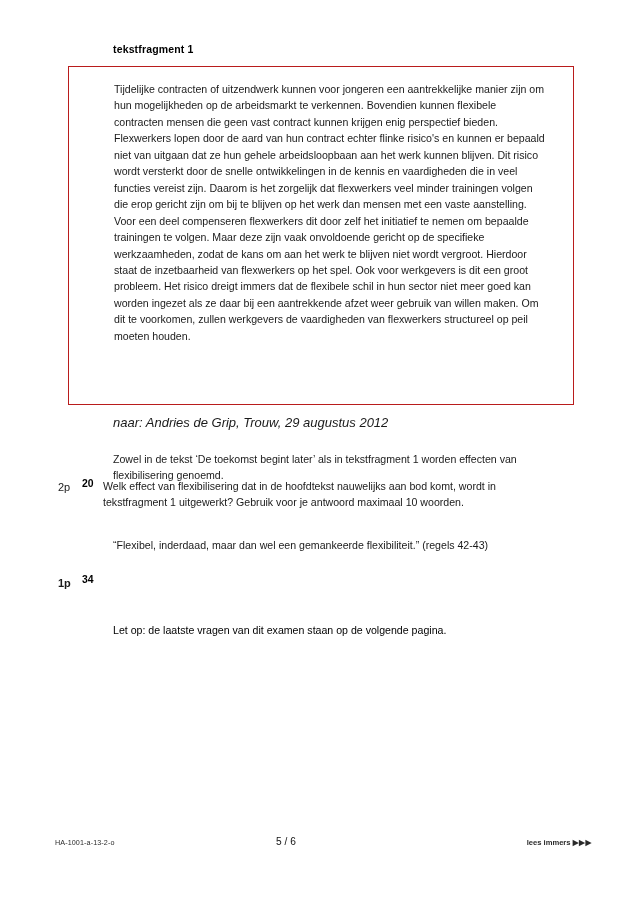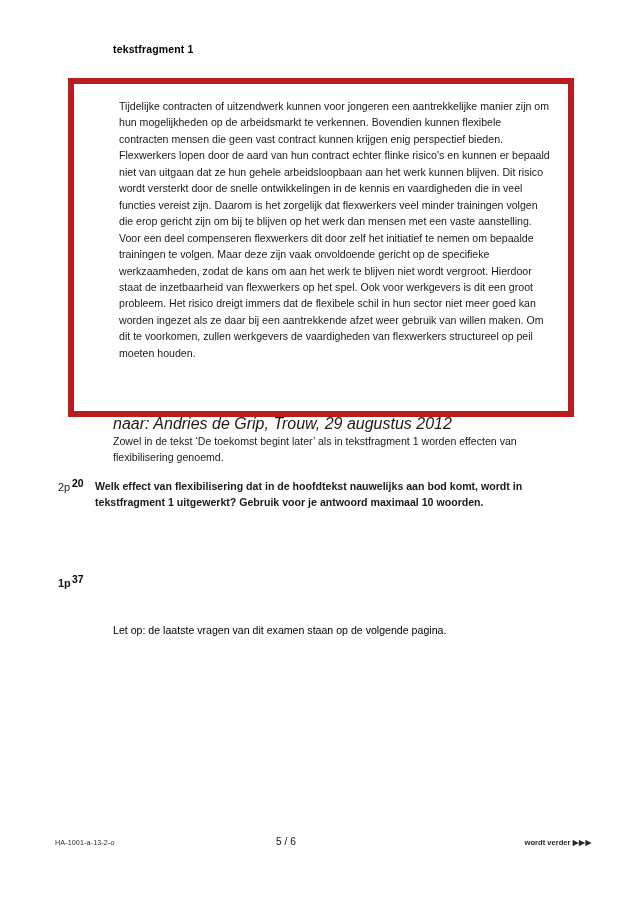--- a/index.html
+++ b/index.html
@@ -30,80 +30,79 @@
     top: 43px;
     font-size: 10.5px;
     font-weight: bold;
     letter-spacing: 0.15px;
   }
 
   
   .frag-box {
     position: absolute;
     left: 68px;
-    top: 78px;
+    top: 66px;
     width: 506px;
     height: 339px;
-    border: 6px solid #b91c1c;
+    border: 1px solid #b91c1c;
     box-sizing: border-box;
     background: #ffffff;
   }
   .frag-body {
     position: absolute;
     left: 45px;
     top: 14px;
     width: 432px;
     font-size: 10.6px;
     line-height: 16.45px;
     text-align: left;
     color: #1a1a1a;
   }
 
   
   .source-line {
     position: absolute;
     left: 113px;
     top: 415px;
-    font-size: 16px;
+    font-size: 13px;
     font-style: italic;
     color: #1a1a1a;
   }
   .q-intro {
     position: absolute;
     left: 113px;
     width: 440px;
     font-size: 10.6px;
     line-height: 16.4px;
     color: #1a1a1a;
   }
   .q-points {
     position: absolute;
     left: 58px;
     font-size: 11px;
     color: #1a1a1a;
   }
   .q-number {
     position: absolute;
-    left: 72px;
+    left: 82px;
     font-size: 10.4px;
     font-weight: bold;
     color: #000000;
   }
   .q-text {
     position: absolute;
-    left: 95px;
+    left: 103px;
     width: 440px;
     font-size: 10.6px;
     line-height: 16.4px;
     color: #1a1a1a;
-    font-weight: bold;
   }
 
   
-  #q20-intro { top: 433px; }
+  #q20-intro { top: 451px; }
   #q20-points { top: 481px; }
   #q20-number { top: 478px; }
   #q20-text   { top: 478px; }
 
   
   #q21-quote  { top: 537px; }
   #q21-points { top: 577px; font-weight: bold; }
   #q21-number { top: 574px; }
   #q21-text   { top: 574px; }
 
@@ -169,27 +168,28 @@
     <div class="frag-body">Tijdelijke contracten of uitzendwerk kunnen voor jongeren een aantrekkelijke manier zijn om hun mogelijkheden op de arbeidsmarkt te verkennen. Bovendien kunnen flexibele contracten mensen die geen vast contract kunnen krijgen enig perspectief bieden. Flexwerkers lopen door de aard van hun contract echter flinke risico's en kunnen er bepaald niet van uitgaan dat ze hun gehele arbeidsloopbaan aan het werk kunnen blijven. Dit risico wordt versterkt door de snelle ontwikkelingen in de kennis en vaardigheden die in veel functies vereist zijn. Daarom is het zorgelijk dat flexwerkers veel minder trainingen volgen die erop gericht zijn om bij te blijven op het werk dan mensen met een vaste aanstelling. Voor een deel compenseren flexwerkers dit door zelf het initiatief te nemen om bepaalde trainingen te volgen. Maar deze zijn vaak onvoldoende gericht op de specifieke werkzaamheden, zodat de kans om aan het werk te blijven niet wordt vergroot. Hierdoor staat de inzetbaarheid van flexwerkers op het spel. Ook voor werkgevers is dit een groot probleem. Het risico dreigt immers dat de flexibele schil in hun sector niet meer goed kan worden ingezet als ze daar bij een aantrekkende afzet weer gebruik van willen maken. Om dit te voorkomen, zullen werkgevers de vaardigheden van flexwerkers structureel op peil moeten houden.</div>
   </div>
 
   <div class="source-line">naar: Andries de Grip, Trouw, 29 augustus 2012</div>
 
   <div class="q-intro" id="q20-intro">Zowel in de tekst ‘De toekomst begint later’ als in tekstfragment 1 worden effecten van flexibilisering genoemd.</div>
   <div class="q-points" id="q20-points">2p</div>
   <div class="q-number" id="q20-number">20</div>
   <div class="q-text" id="q20-text">Welk effect van flexibilisering dat in de hoofdtekst nauwelijks aan bod komt, wordt in tekstfragment 1 uitgewerkt? Gebruik voor je antwoord maximaal 10 woorden.</div>
 
+  <div class="q-intro" id="q21-quote">“Flexibel, inderdaad, maar dan wel een gemankeerde flexibiliteit.” (regels 42-43)</div>
   <div class="q-points" id="q21-points">1p</div>
-  <div class="q-number" id="q21-number">37</div>
+  <div class="q-number" id="q21-number">34</div>
 
   <div class="notice">Let op: de laatste vragen van dit examen staan op de volgende pagina.</div>
 
   <div class="footer">
     <div class="footer-code">HA-1001-a-13-2-o</div>
     <div class="footer-page">5 / 6</div>
     <div class="footer-next">
-      <span>wordt verder</span>
+      <span>lees immers</span>
       <span class="arrows">▶▶▶</span>
     </div>
   </div>
 
 </div>
 
 </body></html>

